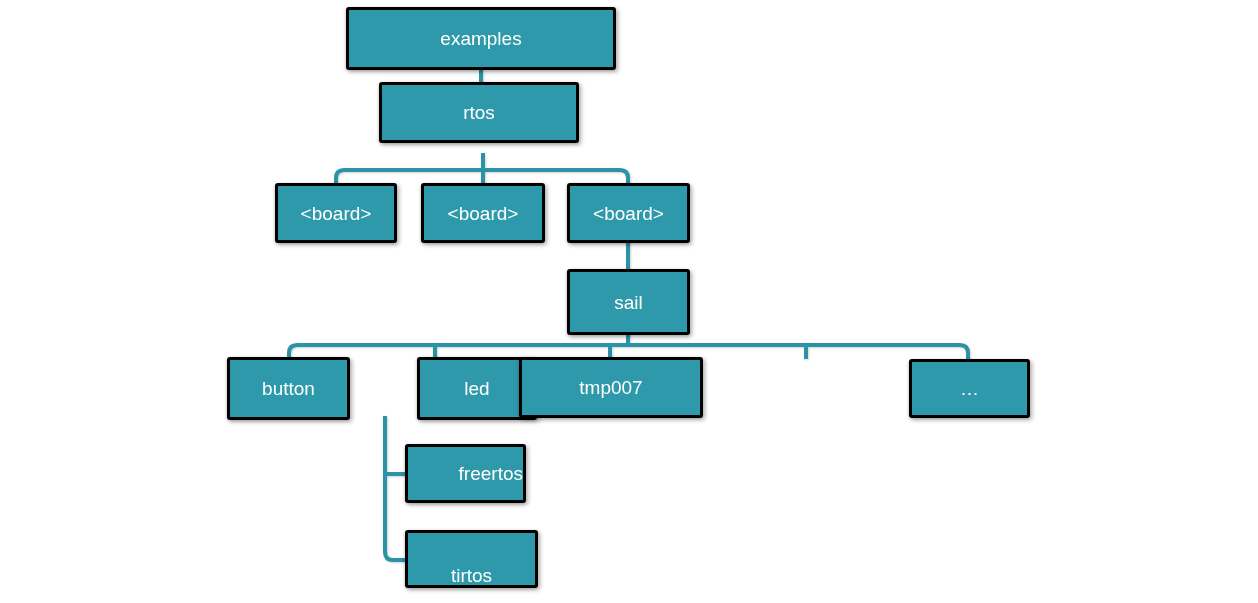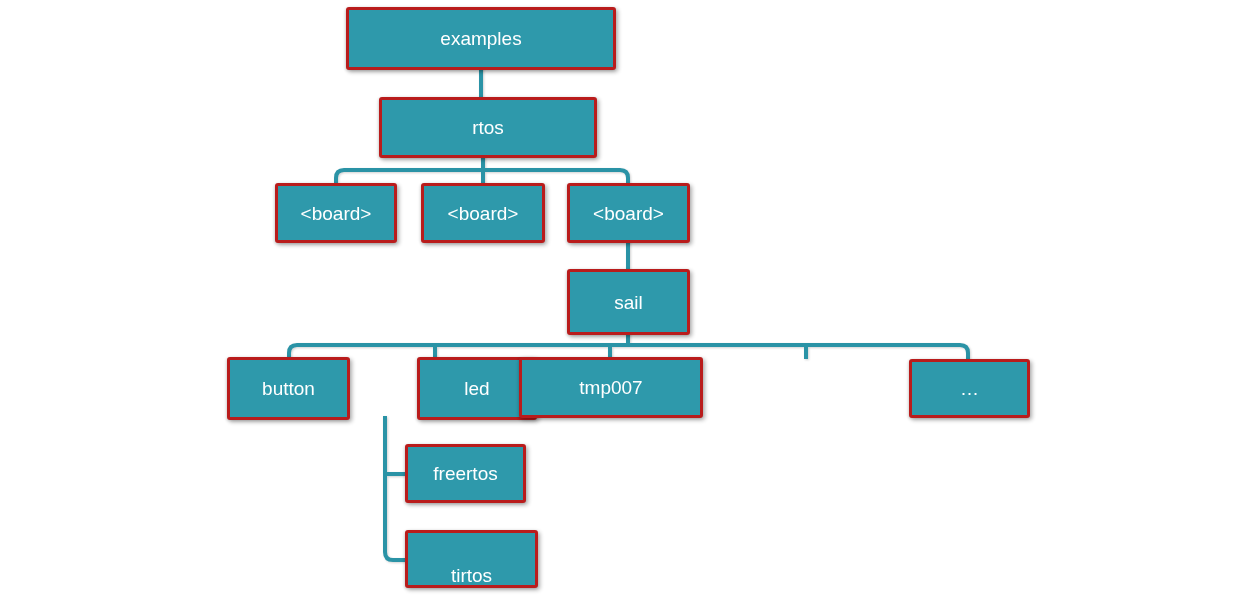--- a/index.html
+++ b/index.html
@@ -28,44 +28,44 @@
     filter: drop-shadow(1px 1px 1px rgba(0,0,0,0.18));
   }
   .connector-layer path {
     fill: none;
     stroke: var(--line-color);
     stroke-width: 4;
   }
   .node {
     position: absolute;
     background: var(--box-fill);
-    border: 3px solid #b91c1c;
+    border: 3px solid #000000;
     border-radius: 3px;
     box-shadow: 2px 2px 4px rgba(0,0,0,0.32), -1px 1px 3px rgba(0,0,0,0.12);
     display: flex;
     align-items: center;
     justify-content: center;
     color: var(--text-color);
     font-size: 19px;
     line-height: 1;
     white-space: nowrap;
   }
   
   .n-examples { left:346px; top:7px;   width:270px; height:63px; }
-  .n-rtos     { left:379px; top:97px;  width:218px; height:61px; }
+  .n-rtos     { left:379px; top:82px;  width:200px; height:61px; }
   .n-board1   { left:275px; top:183px; width:122px; height:60px; }
   .n-board2   { left:421px; top:183px; width:124px; height:60px; }
   .n-board3   { left:567px; top:183px; width:123px; height:60px; }
   .n-sail     { left:567px; top:269px; width:123px; height:66px; }
   .n-button   { left:227px; top:357px; width:123px; height:63px; }
   .n-led      { left:375px; top:357px; width:120px; height:63px;margin-left:42px; }
   .n-tmp007   { left:519px; top:357px; width:184px; height:61px; }
   .n-opt3001  { left:729px; top:359px; width:154px; height:59px; }
   .n-ellipsis { left:909px; top:359px; width:121px; height:59px; }
-  .n-freertos { left:405px; top:444px; width:121px; height:59px; }
+  .n-freertos { left:405px; top:444px; width:121px; height:59px;justify-content:flex-end; }
   .n-tirtos   { left:405px; top:530px; width:133px; height:58px;align-items:flex-end; }
 </style>
 </head>
 <body>
 
 <div class="canvas">
 
   <svg class="connector-layer" viewBox="0 0 1258 603" aria-hidden="true">
 
     <path d="M481 65 L481 100"></path>

